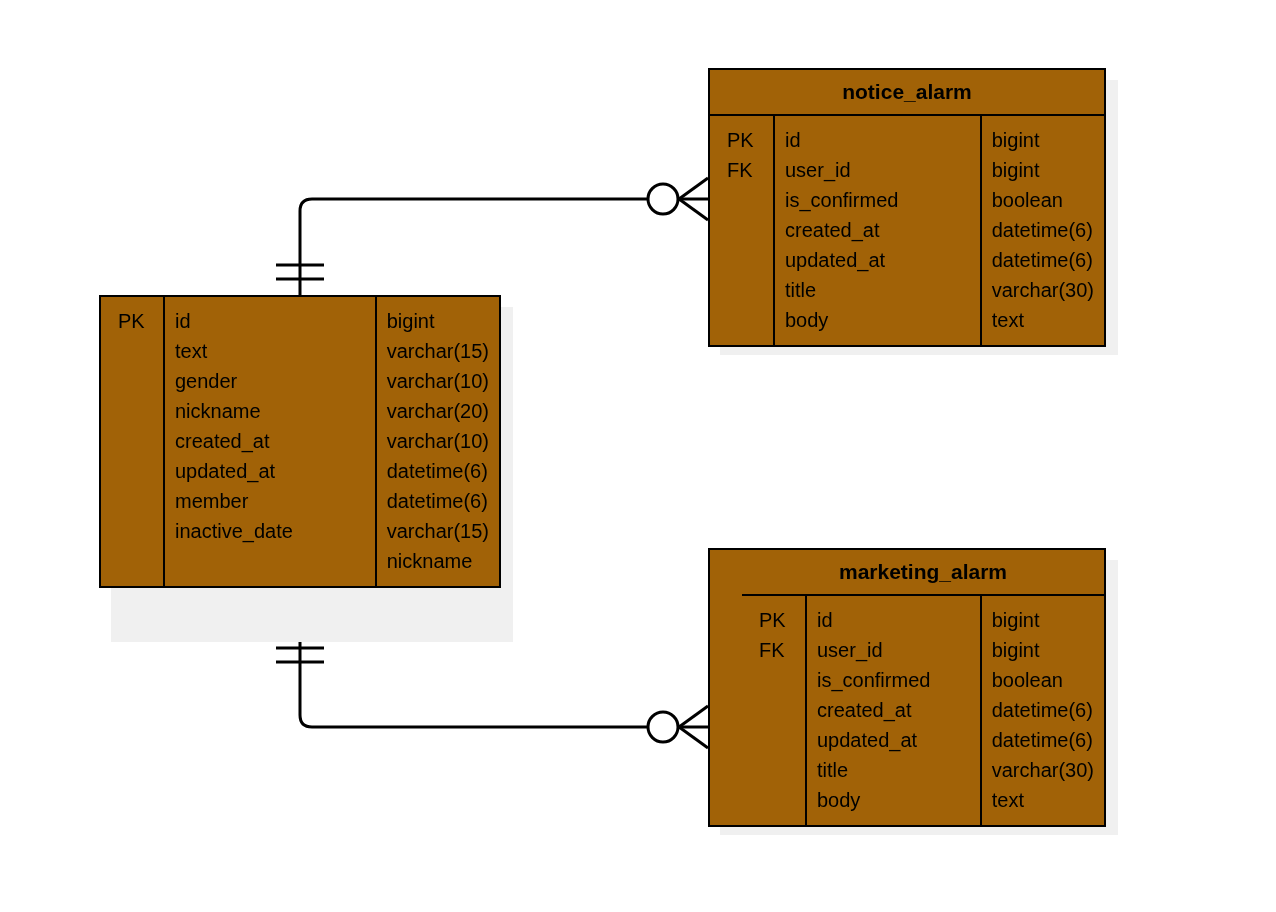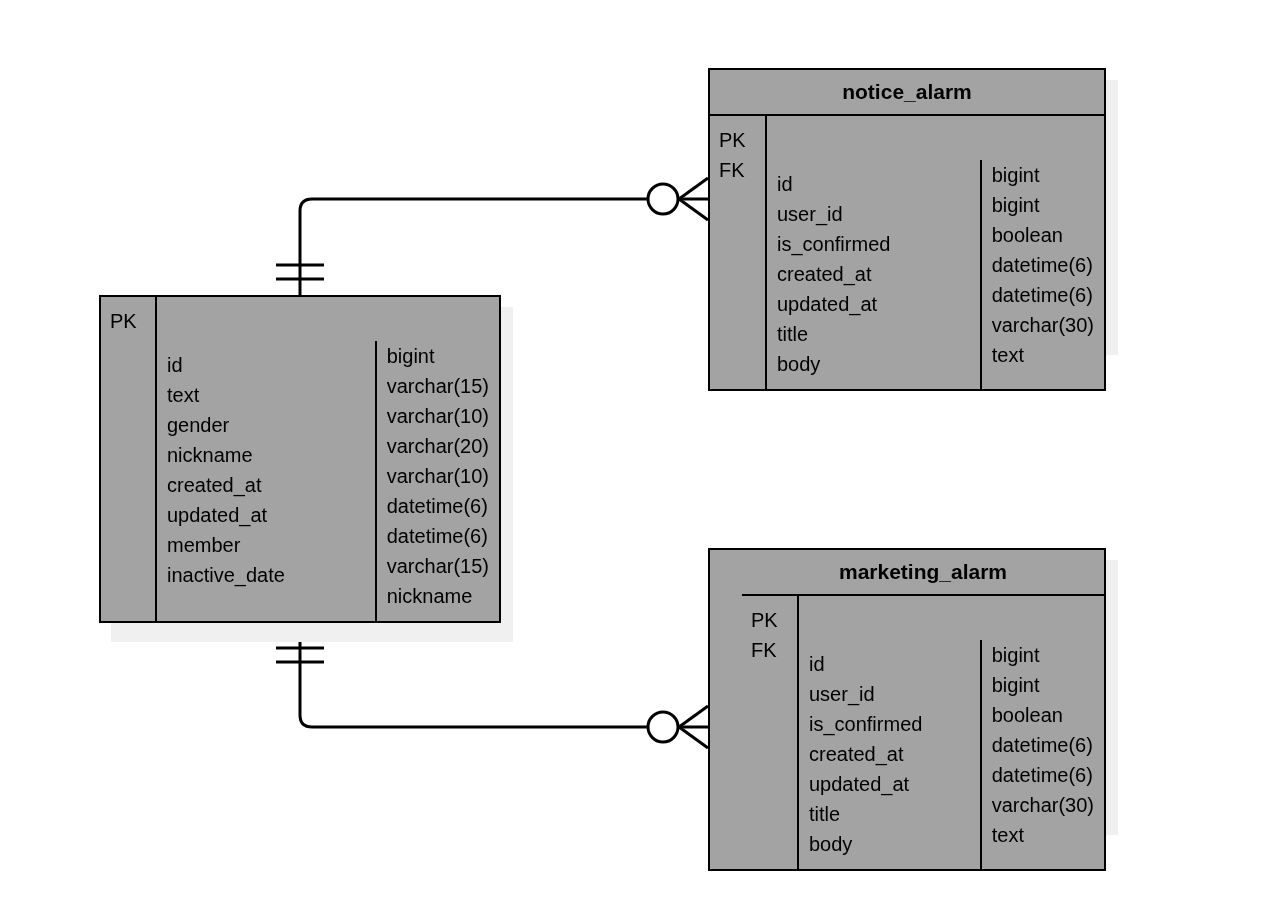--- a/index.html
+++ b/index.html
@@ -25,21 +25,21 @@
     top: 0;
     width: 1276px;
     height: 912px;
     pointer-events: none;
   }
 
   
   .entity {
     position: absolute;
     box-sizing: border-box;
-    background: #a3a3a3;
+    background: #a16207;
     border: 2px solid #000000;
     z-index: 3;
   }
   .entity-shadow {
     position: absolute;
     background: #f0f0f0;
     z-index: 1;
   }
   .entity-title {
     text-align: center;
@@ -53,33 +53,32 @@
   }
   .entity-body {
     display: flex;
     align-items: stretch;
   }
   .col-keys {
     box-sizing: border-box;
     flex: 0 0 auto;
     padding: 9px 8px 10px 9px;
     border-right: 2px solid #000000;
+    margin-left: 8px;
   }
   .col-names {
     box-sizing: border-box;
     flex: 1 1 auto;
     padding: 9px 10px 10px 10px;
     border-right: 2px solid #000000;
-    margin-top: 44px;
   }
   .col-types {
     box-sizing: border-box;
     flex: 0 0 auto;
     padding: 9px 10px 10px 10px;
-    margin-top: 35px;
   }
   .cell {
     font-size: 20px;
     line-height: 30px;
     color: #000000;
     white-space: nowrap;
   }
   .cell.blank { color: transparent; }
 
   

